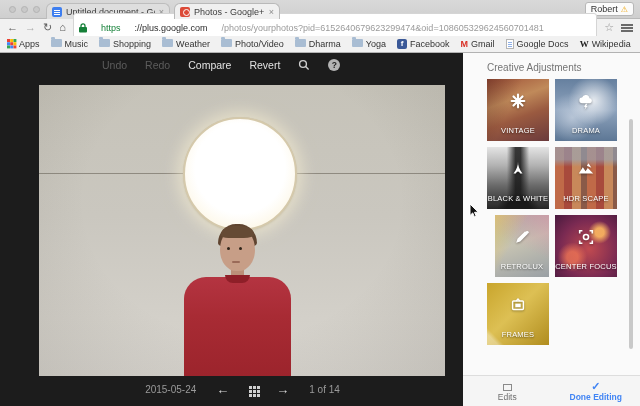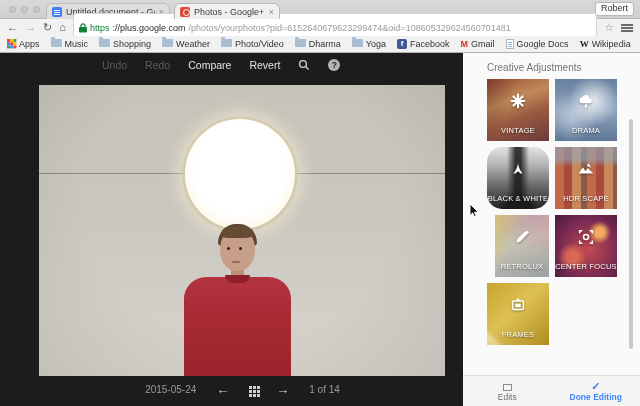--- a/index.html
+++ b/index.html
@@ -20,29 +20,29 @@
   .tab-close { color:#8b8b8b; font-size:9px; }
   .fav { width:10px; height:10px; border-radius:2px; position:relative; flex:none; }
   .fav-docs { background:#3d7ef0; }
   .fav-docs::before { content:""; position:absolute; left:2px; top:3px; width:6px; height:1px;
     background:#fff; box-shadow:0 2px 0 #fff, 0 4px 0 #fff; }
   .fav-gplus { background:#dc4a38; }
   .fav-gplus::before { content:""; position:absolute; left:2.5px; top:2.5px; width:5px; height:5px;
     border-radius:50%; border:1.2px solid #fff; }
   .profile-btn { position:absolute; right:6px; top:2px; height:14px; display:flex; align-items:center;
     gap:3px; padding:0 5px; background:#fbfbfb; border:1px solid #b7b7b7; border-radius:3px;
-    font-size:9px; color:#333;flex-direction:column; }
+    font-size:9px; color:#333; }
   .warn { color:#eda712; font-size:8px; }
 
   .urlrow { position:absolute; left:0; top:19px; width:640px; height:17px; background:#f1f1f1;
     display:flex; align-items:center; gap:7px; padding:0 7px; }
   .navbtn { font-size:11px; color:#5a5a5a; line-height:1; }
   .navbtn.dim { color:#ababab; }
   .omnibox { flex:1; height:30px; background:#fff; border:1px solid #d5d5d5; border-radius:3px;
-    display:flex; align-items:center; gap:3px; padding:0 5px; font-size:9px; white-space:nowrap; overflow:hidden; }
+    display:flex; align-items:center; gap:14px; padding:0 5px; font-size:9px; white-space:nowrap; overflow:hidden; }
   .scheme { color:#168039; } .host { color:#2b2b2b; } .path { color:#9a9a9a; }
   .star { color:#9b9b9b; font-size:11px; }
   .menu-icon { width:12px; height:8px; border-top:2px solid #6b6b6b; border-bottom:2px solid #6b6b6b; position:relative; }
   .menu-icon::before { content:""; position:absolute; left:0; top:1px; width:12px; height:2px; background:#6b6b6b; }
 
   .bookbar { position:absolute; left:0; top:36px; width:640px; height:17px; background:#f1f1f1;
     border-bottom:1px solid #b2b2b2; display:flex; align-items:center; gap:11px; padding:0 7px;
     font-size:9px; color:#333; white-space:nowrap; }
   .bm { display:flex; align-items:flex-start; gap:3px; }
   .i-apps { width:9px; height:9px; position:relative; }
@@ -113,21 +113,21 @@
     font-size:7.5px; letter-spacing:.2px; color:#fff; text-shadow:0 1px 2px rgba(0,0,0,.55); }
   .tile-icon { position:absolute; left:50%; top:13px; transform:translateX(-50%);
     filter:drop-shadow(0 1px 1px rgba(0,0,0,.35)); }
   .t-vintage { background:linear-gradient(115deg, rgba(60,20,20,.35), rgba(0,0,0,0) 40%),
     linear-gradient(160deg,#a05238 0%,#c08a5a 35%,#9a5a40 60%,#6a3a3c 100%); }
   .t-drama { background:radial-gradient(circle at 62% 35%, rgba(255,255,255,.8), rgba(255,255,255,0) 45%),
     radial-gradient(circle at 28% 62%, rgba(225,232,242,.55), rgba(255,255,255,0) 42%),
     linear-gradient(180deg,#66809f 0%,#8ea3bd 50%,#5d7795 100%); }
   .t-bw { background:radial-gradient(ellipse 34% 26% at 50% 100%, #1a1a1a 55%, rgba(0,0,0,0) 100%),
     linear-gradient(90deg, rgba(0,0,0,0) 32%, rgba(25,25,25,.85) 46%, rgba(25,25,25,.85) 54%, rgba(0,0,0,0) 68%),
-    linear-gradient(180deg,#e4e4e4 0%,#b2b2b2 30%,#6a6a6a 62%,#262626 100%);border-radius:15px; }
+    linear-gradient(180deg,#e4e4e4 0%,#b2b2b2 30%,#6a6a6a 62%,#262626 100%); }
   .t-hdr { background:linear-gradient(180deg, rgba(148,170,192,.6) 0 20%, rgba(0,0,0,0) 32%),
     repeating-linear-gradient(90deg,#c06a48 0 9px,#a84a3c 9px 17px,#c8885a 17px 26px,#8a5a48 26px 32px); }
   .t-retrolux { background:linear-gradient(120deg, rgba(242,204,88,.6), rgba(0,0,0,0) 38%),
     linear-gradient(205deg, rgba(222,122,162,.45), rgba(0,0,0,0) 52%),
     linear-gradient(160deg,#aab4a8 0%,#c5c2b2 45%,#9aa0a5 100%);margin-left:8px; }
   .t-focus { background:radial-gradient(circle at 72% 28%, rgba(252,184,96,.9) 0 7%, rgba(0,0,0,0) 18%),
     radial-gradient(circle at 28% 68%, rgba(250,125,85,.7) 0 9%, rgba(0,0,0,0) 24%),
     radial-gradient(circle at 55% 55%, #c04a50 0%, #7a2a52 60%, #481a3e 100%); }
   .t-tilt { background:radial-gradient(circle at 24% 70%, #e8c838 0 4%, rgba(0,0,0,0) 8%),
     radial-gradient(circle at 52% 82%, #e0c030 0 4%, rgba(0,0,0,0) 8%),

